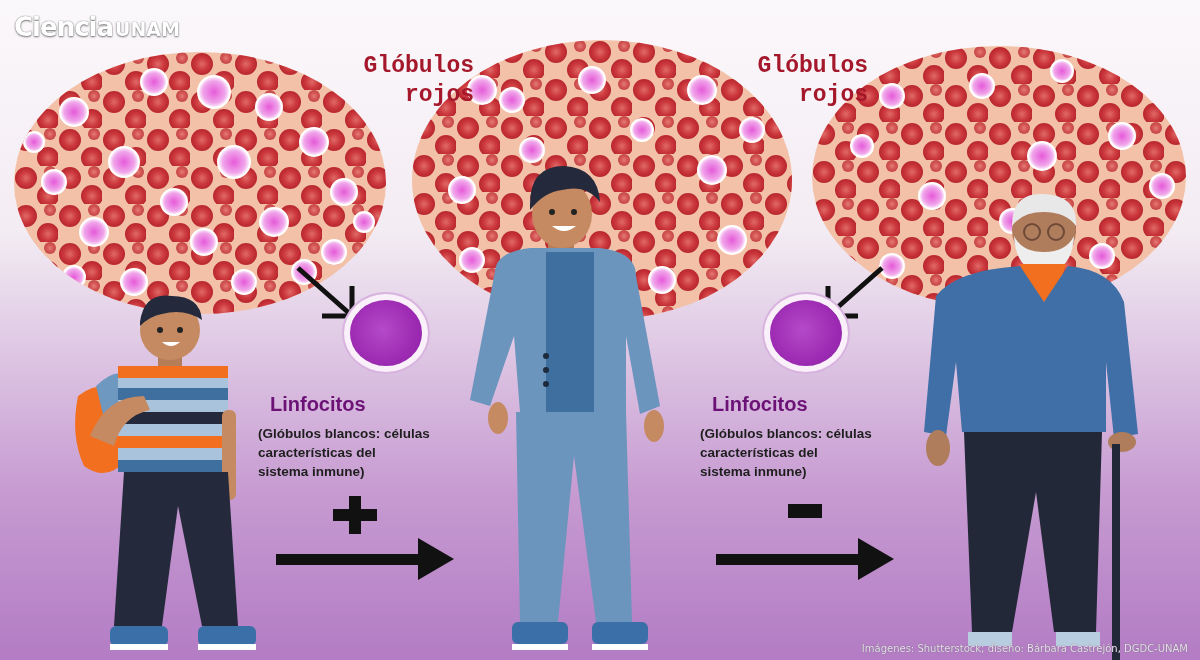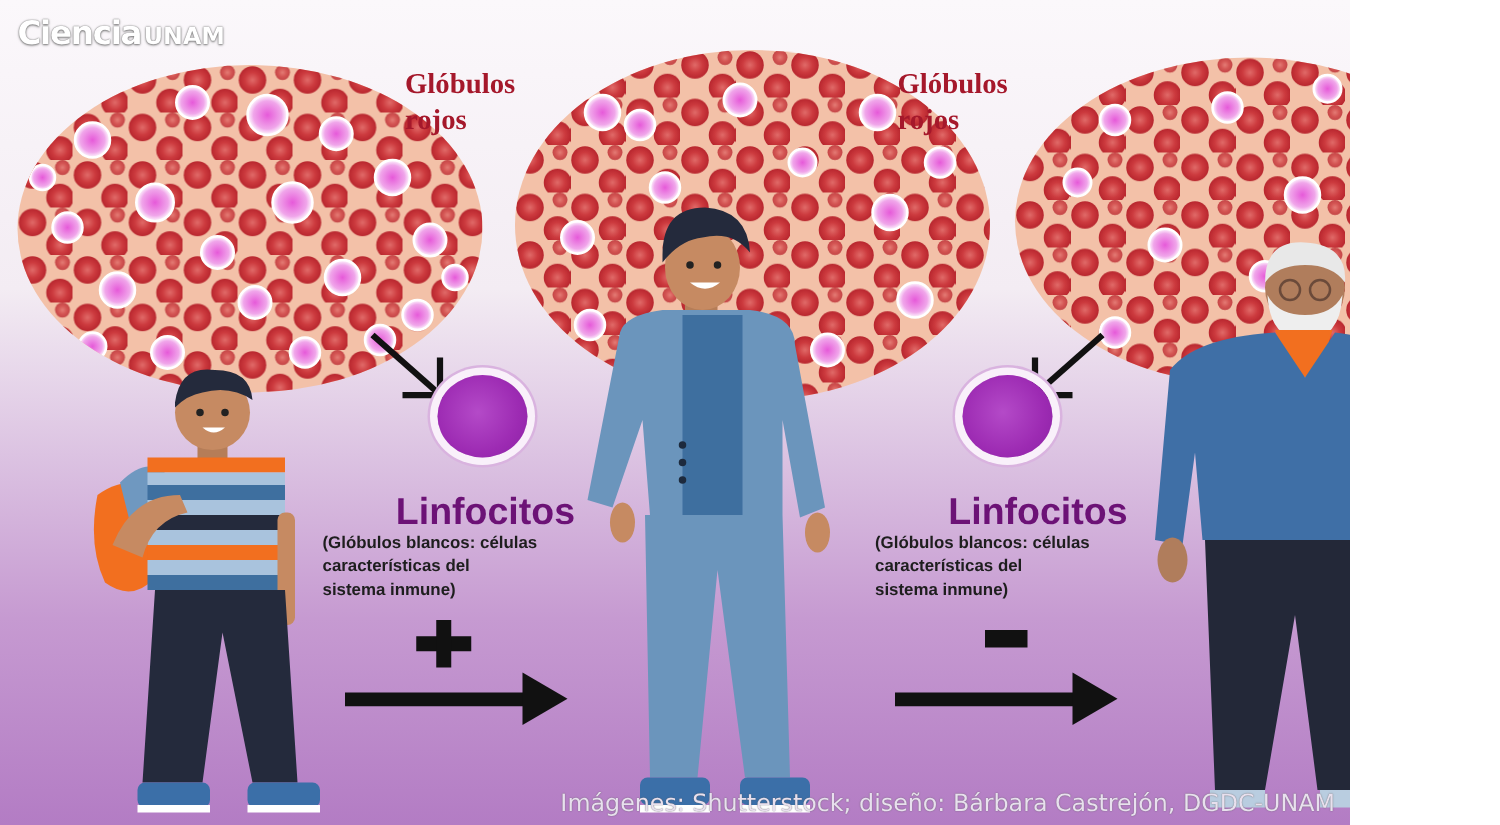--- a/index.html
+++ b/index.html
@@ -1,36 +1,36 @@
 <!DOCTYPE html>
 <html><head>
 <meta charset="utf-8">
 <style>
   html,body{margin:0;padding:0;}
   body{width:1200px;height:660px;overflow:hidden;font-family:"DejaVu Sans",sans-serif;}
-  .canvas{position:relative;width:1080px;height:660px;overflow:hidden;
+  .canvas{position:relative;width:1200px;height:660px;overflow:hidden;
     background:linear-gradient(180deg,#fbf8fb 0%,#f3ecf3 35%,#dcc3e2 55%,#c69ad1 75%,#b37cc4 100%);}
   .logo{position:absolute;left:14px;top:12px;font-family:"DejaVu Sans",sans-serif;font-weight:bold;
     color:#fff;font-size:26px;letter-spacing:-1px;text-shadow:0 1px 2px #777,0 0 1px #555;}
   .logo .unam{font-size:19px;letter-spacing:0;margin-left:2px;}
   .blood{position:absolute;border-radius:50%;overflow:hidden;
     background-color:#f3c1a8;}
   .blood svg{position:absolute;left:0;top:0;}
-  .rojos{position:absolute;text-align:left;color:#a5182b;font-weight:bold;
-    font-family:Liberation Serif, serif;font-size:23px;line-height:29px;}
+  .rojos{position:absolute;text-align:right;color:#a5182b;font-weight:bold;
+    font-family:Liberation Mono, monospace;font-size:23px;line-height:29px;}
   .lymph{position:absolute;width:72px;height:66px;border-radius:50%;
     background:radial-gradient(circle at 45% 45%,#b44ac8 0%,#9d2bb3 60%,#8a20a3 100%);
     box-shadow:0 0 0 6px #f9f0fa,0 0 0 8px #d9b3df;}
-  .ltitle{position:absolute;color:#6c1276;font-weight:bold;font-size:30px;text-align:right;
+  .ltitle{position:absolute;color:#6c1276;font-weight:bold;font-size:20px;text-align:left;
     font-family:"Liberation Sans",sans-serif;}
   .ldesc{position:absolute;text-align:left;color:#1e1e1e;font-size:13.5px;line-height:19px;font-weight:bold;
     font-family:"Liberation Sans",sans-serif;}
   .sign{position:absolute;color:#000;font-weight:bold;}
   .arrow{position:absolute;}
-  .credit{position:absolute;right:12px;bottom:6px;color:#e8e0ee;font-size:19px;
+  .credit{position:absolute;right:12px;bottom:6px;color:#e8e0ee;font-size:10px;
     font-family:"DejaVu Sans",sans-serif;text-shadow:0 0 1px #555;margin-top:24px;}
   .figure{position:absolute;}
 </style>
 </head>
 <body>
 
 <div class="canvas">
 
   <div class="logo">
     <span>Ciencia</span><span class="unam">UNAM</span>

